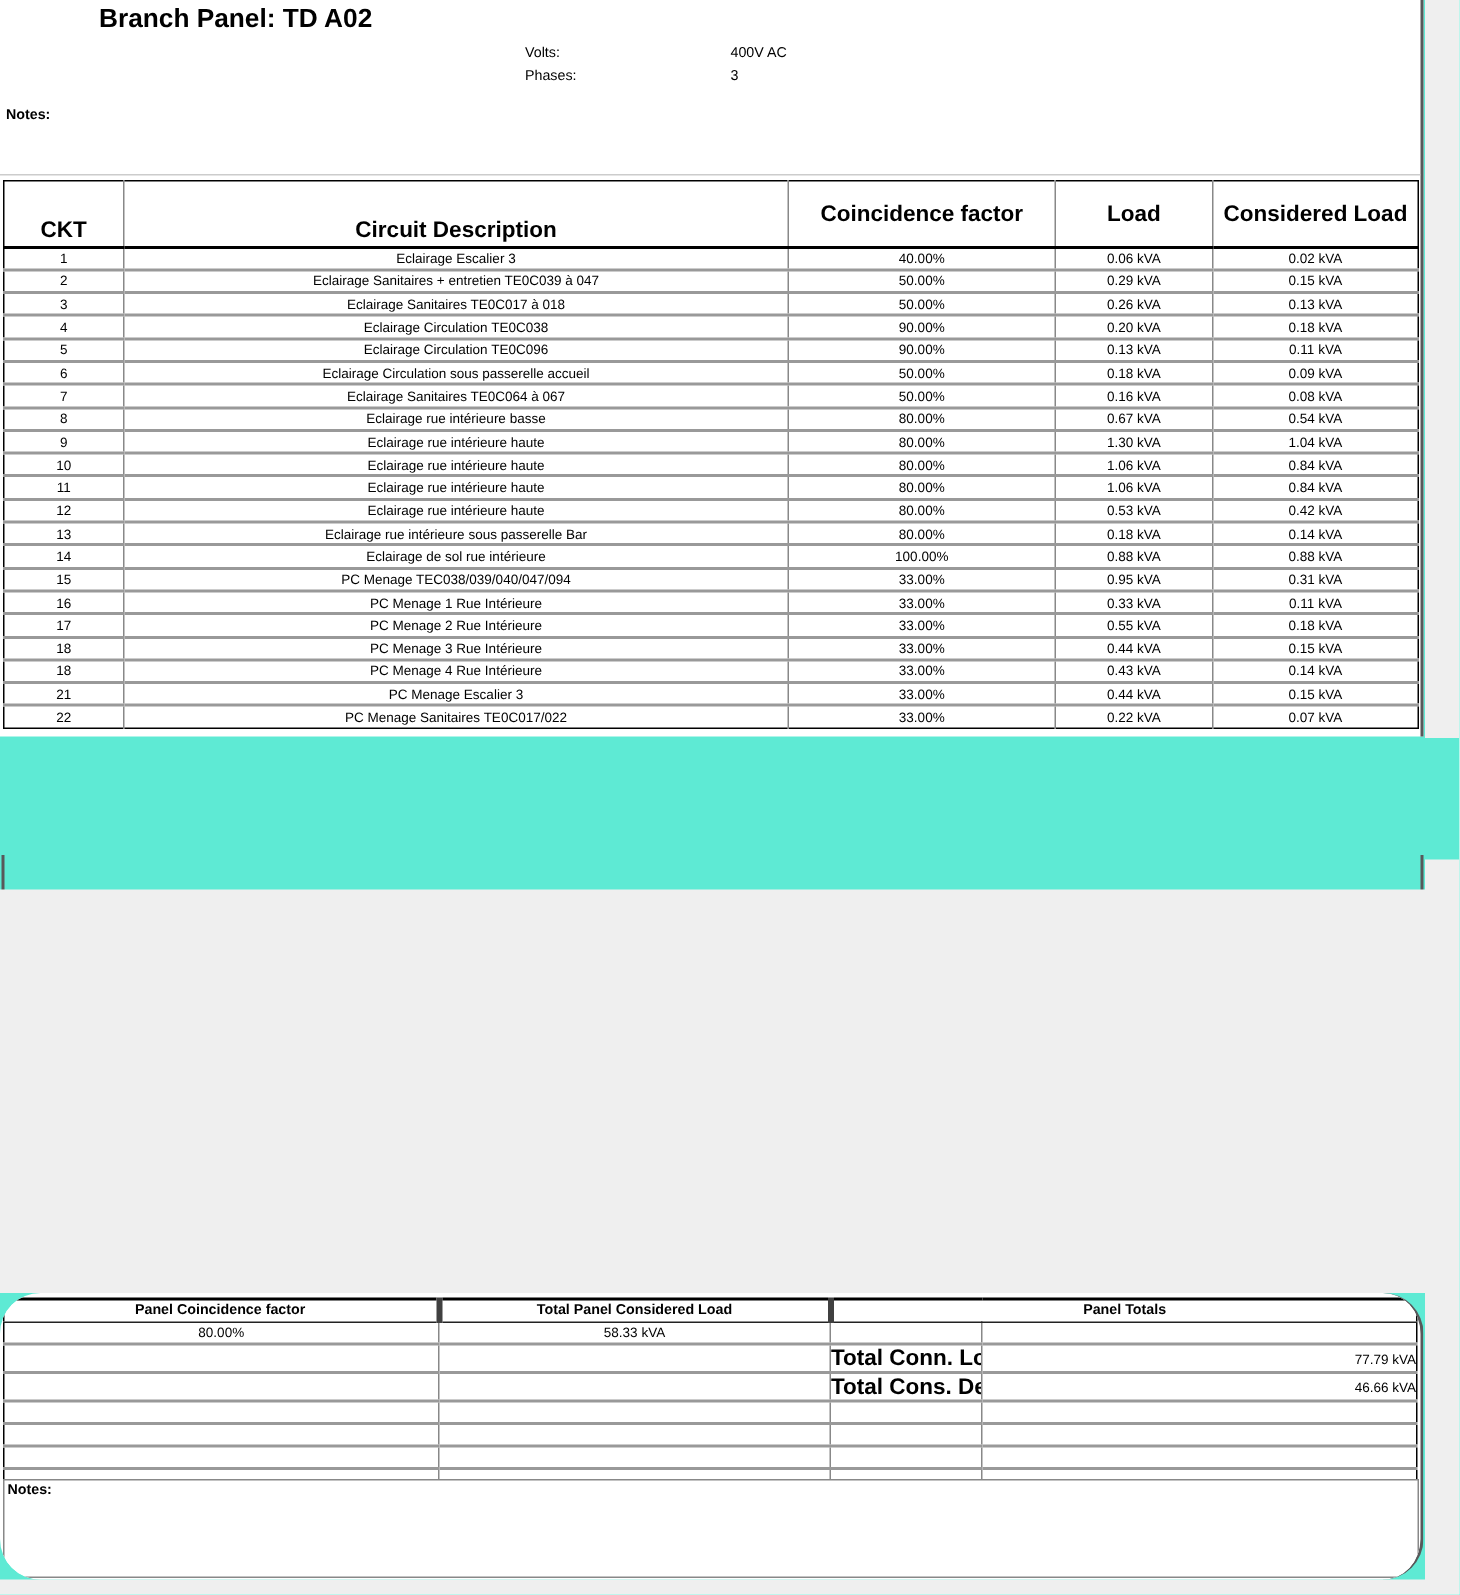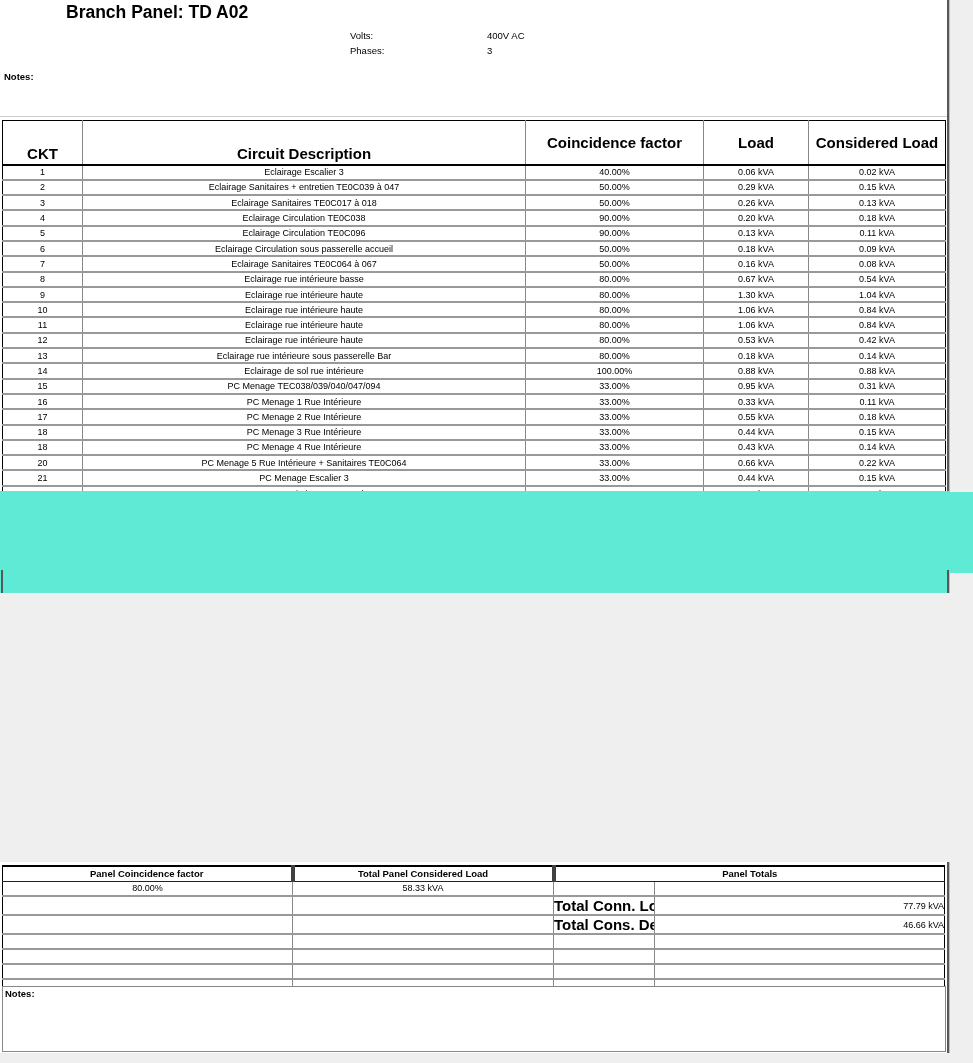--- a/index.html
+++ b/index.html
@@ -2,21 +2,21 @@
 <html><head>
 <meta charset="utf-8">
 <style>
   * { margin: 0; padding: 0; box-sizing: border-box; }
   html, body { background: #ffffff; }
   body { font-family: "Liberation Sans", sans-serif; color: #000; }
   .root { position: relative; width: 973px; height: 1063px; overflow: hidden; background: #5eead4; }
 
   .page { position: absolute; background: #fff; }
   .page-top { left: 0; top: 0; width: 949px; height: 491px; border-right: 2px solid #58585a; overflow: hidden; }
-  .page-bottom { left: 0; top: 862px; width: 949px; height: 191px; border-right: 2px solid #58585a; overflow: hidden; }
+  .page-bottom { left: 0; top: 862px; width: 949px; height: 191px; border-right: 2px solid #58585a; overflow: hidden; border-radius: 27px; }
 
   .gray { position: absolute; background: #efefef; }
   .gray-mid { left: 0; top: 593px; width: 950px; height: 269px; }
   .strip-top { left: 950px; top: 0; width: 23px; height: 492px; }
   .strip-bottom { left: 950px; top: 573px; width: 23px; height: 490px; }
   .gray-footer { left: 0; top: 1053px; width: 950px; height: 10px; }
 
   .page2-stub-left { position: absolute; left: 1px; top: 570px; width: 2px; height: 25px; background: #58585a; }
   .page2-stub-right { position: absolute; left: 947px; top: 570px; width: 2px; height: 25px; background: #58585a; }
 
@@ -225,27 +225,20 @@
             <td>0.15 kVA</td>
           </tr>
           <tr>
             <td>18</td>
             <td>PC Menage 4 Rue Intérieure</td>
             <td>33.00%</td>
             <td>0.43 kVA</td>
             <td>0.14 kVA</td>
           </tr>
           <tr>
-            <td>20</td>
-            <td>PC Menage 5 Rue Intérieure + Sanitaires TE0C064</td>
-            <td>33.00%</td>
-            <td>0.66 kVA</td>
-            <td>0.22 kVA</td>
-          </tr>
-          <tr>
             <td>21</td>
             <td>PC Menage Escalier 3</td>
             <td>33.00%</td>
             <td>0.44 kVA</td>
             <td>0.15 kVA</td>
           </tr>
           <tr>
             <td>22</td>
             <td>PC Menage Sanitaires TE0C017/022</td>
             <td>33.00%</td>

